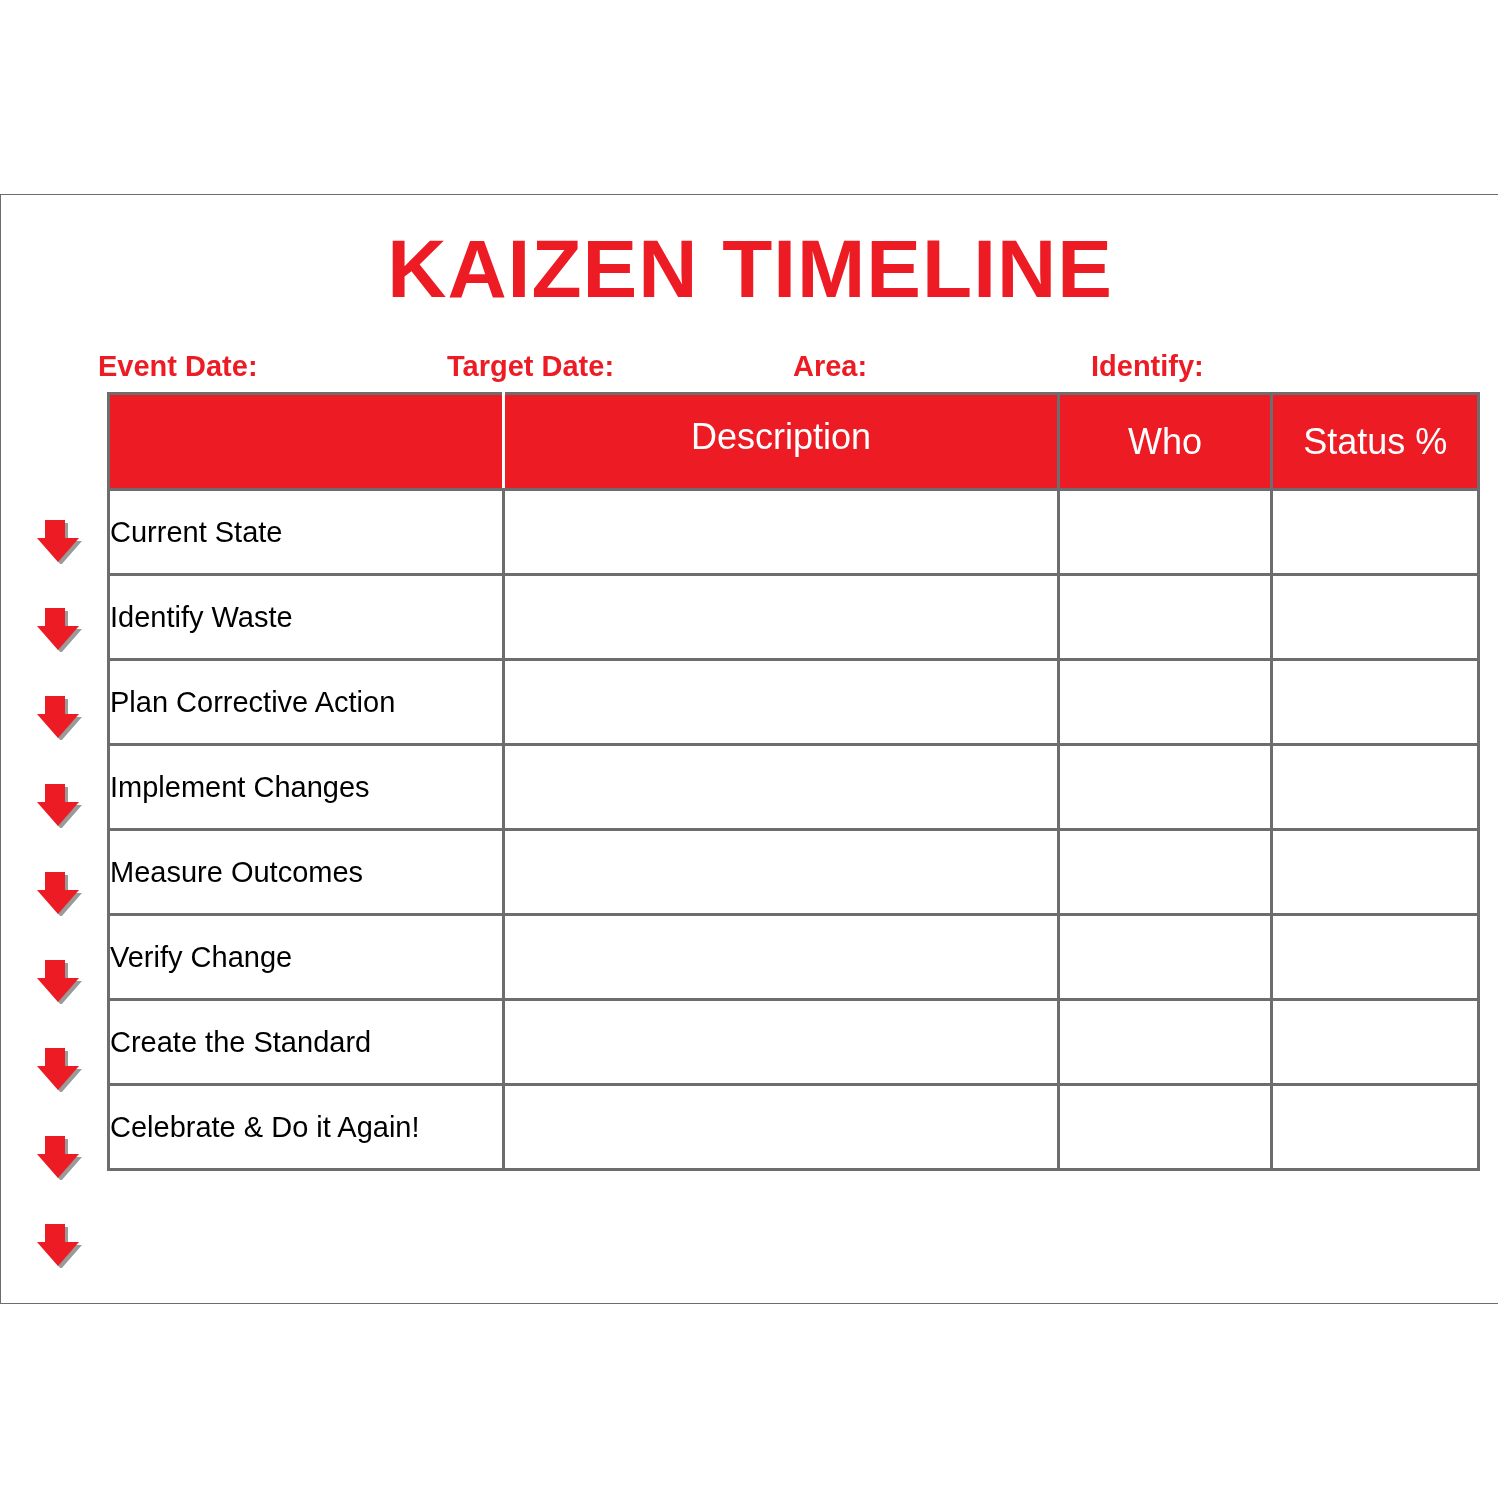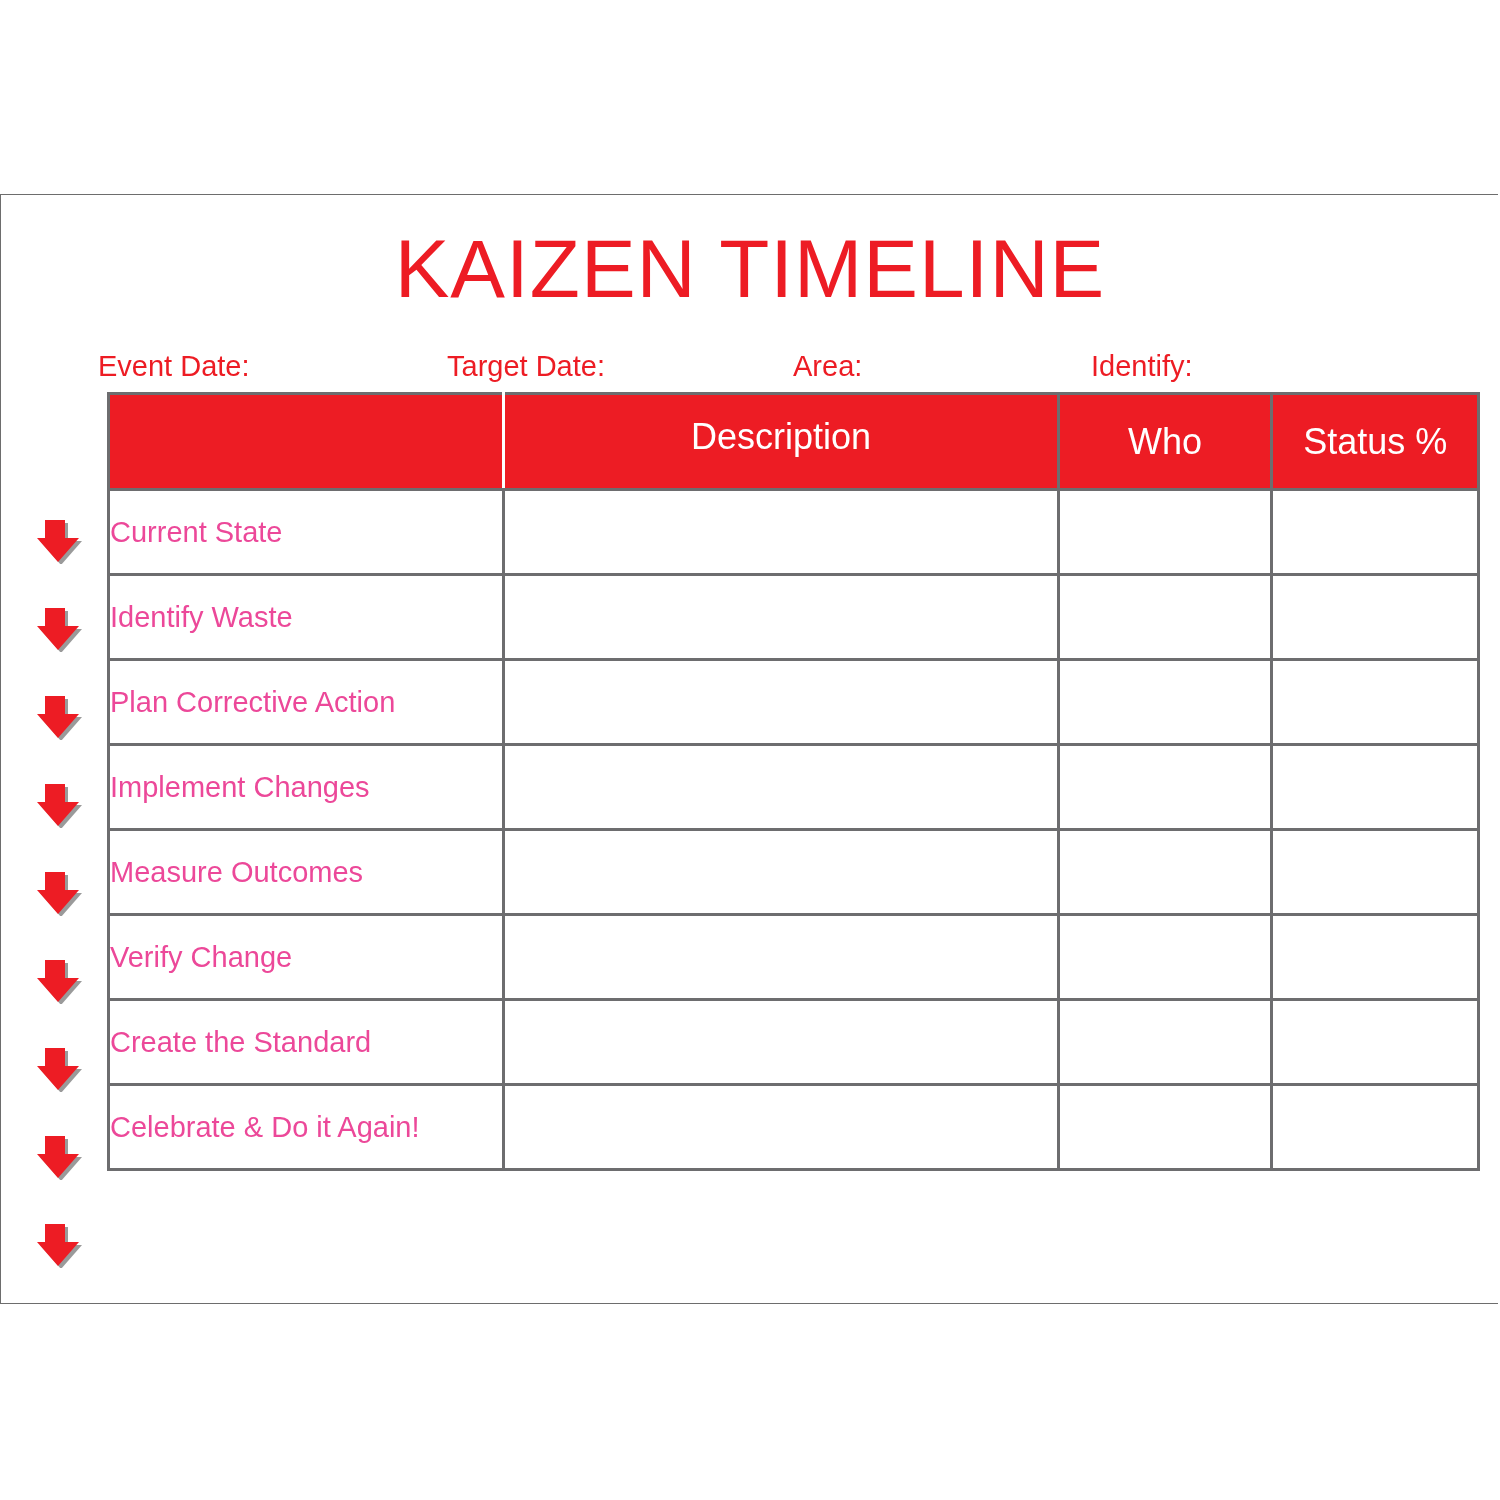--- a/index.html
+++ b/index.html
@@ -1,25 +1,25 @@
 <!DOCTYPE html>
 <html><head>
 <meta charset="utf-8">
 <style>
   html, body { margin:0; padding:0; background:#ffffff; }
   body { width:1500px; height:1500px; position:relative; overflow:hidden; font-family:"Liberation Sans", sans-serif; }
   .sheet { position:absolute; left:0; top:194px; width:1498px; height:1110px; border:1.5px solid #6d6d6d; border-right:none; box-sizing:border-box; background:#fff; }
-  .title { position:absolute; left:0; width:1500px; top:222px; text-align:center; font-size:82px; font-weight:normal; color:#ed1c24; letter-spacing:1px; }
-  .meta { position:absolute; top:350px; font-size:29px; font-weight:normal; color:#ed1c24; }
+  .title { position:absolute; left:0; width:1500px; top:222px; text-align:center; font-size:82px; font-weight:bold; color:#ed1c24; letter-spacing:1px; }
+  .meta { position:absolute; top:350px; font-size:29px; font-weight:bold; color:#ed1c24; }
   table.grid { position:absolute; left:107px; top:392px; width:1373px; border-collapse:collapse; border:3px solid #6d6d6f; }
   table.grid th, table.grid td { border:3px solid #6d6d6f; padding:0; }
   table.grid thead th { background:#ed1c24; color:#fff; font-weight:normal; font-size:36px; height:83px; border-left-color:#fff; border-top-color:#6d6d6f; }
   table.grid thead th:first-child { border-left-color:#6d6d6f; border-right-color:#fff; }
   table.grid td { height:82px; }
-  td.step { font-size:29px; color:#ec4899; padding-left:22px; padding-bottom:6px; }
+  td.step { font-size:29px; color:#000000; padding-left:22px; padding-bottom:6px; }
   .arrow { position:absolute; left:34px; width:44px; height:44px; }
 </style>
 </head>
 <body>
 
 <div class="sheet"></div>
 
 <div class="title">KAIZEN TIMELINE</div>
 
 <div class="meta" style="left:98px">Event Date:</div>

